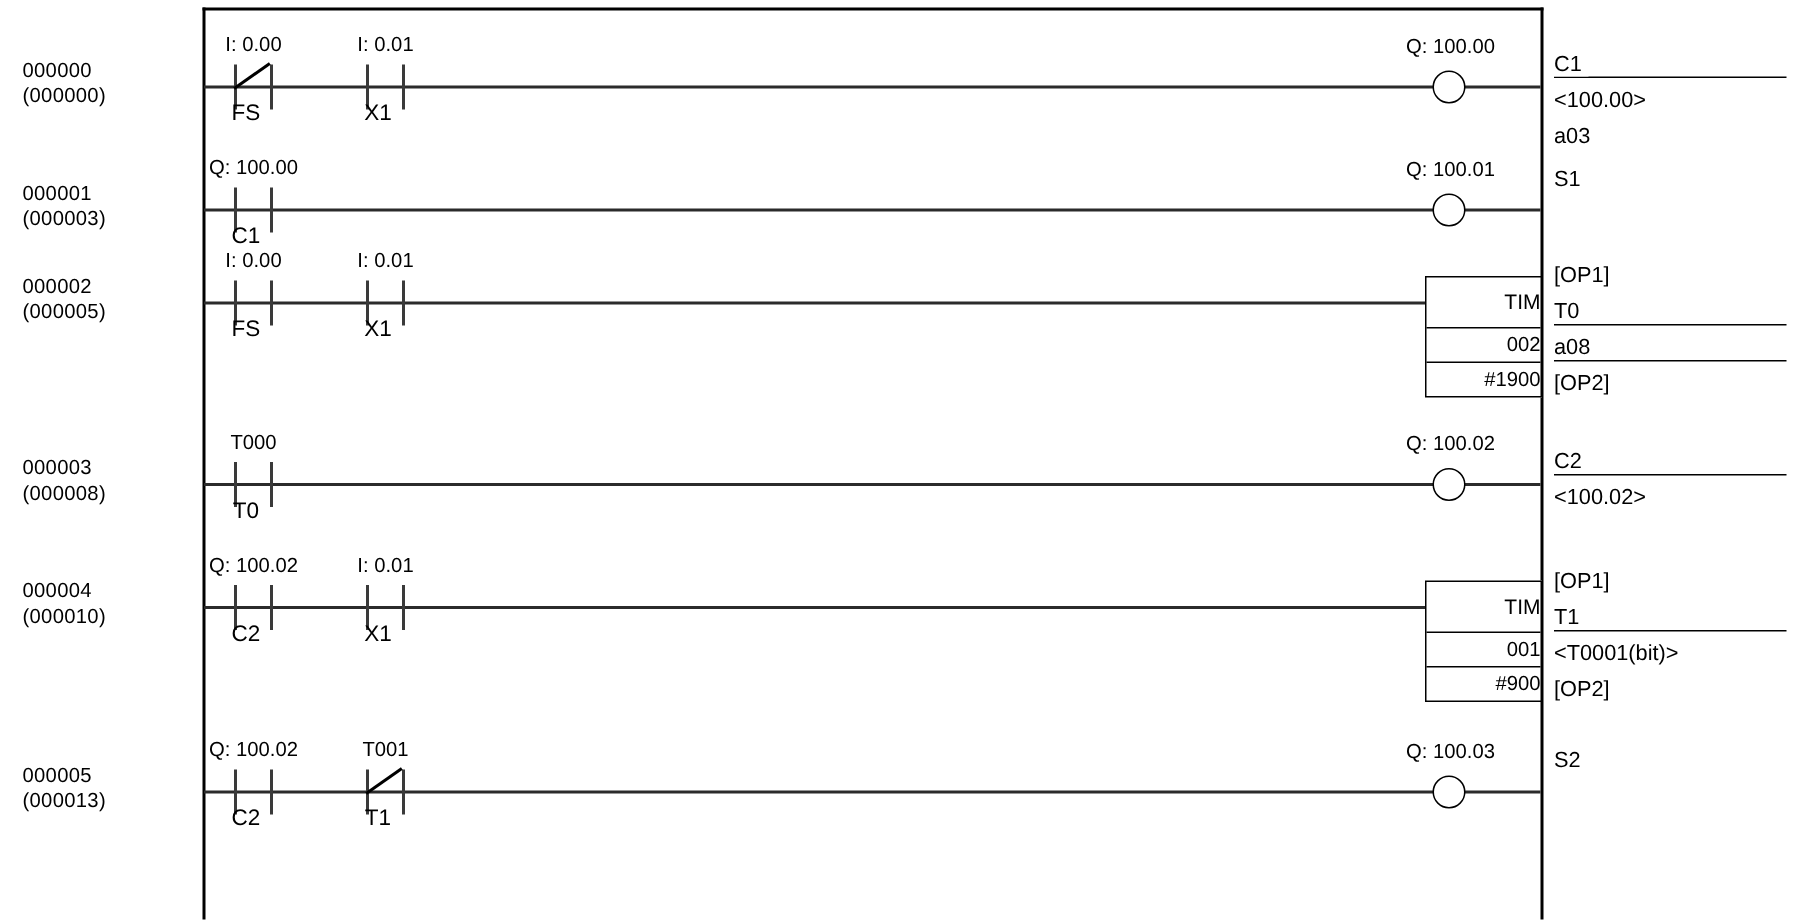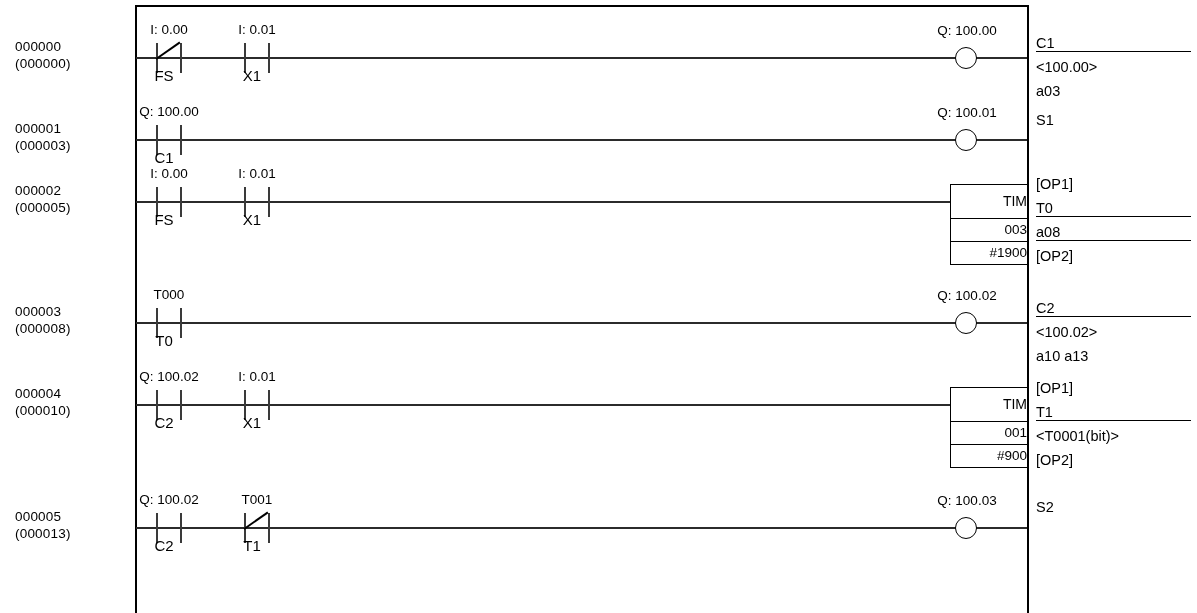--- a/index.html
+++ b/index.html
@@ -227,21 +227,21 @@
         <div class="addr-label" style="left: 169px; top: 166px;">I: 0.00</div>
         <div class="sym-label" style="left: 164px; top: 212px;">FS</div>
         <div class="contact" style="left: 240px; top: 187px;">
           <div class="bar bar-l"></div>
           <div class="bar bar-r"></div>
         </div>
         <div class="addr-label" style="left: 257px; top: 166px;">I: 0.01</div>
         <div class="sym-label" style="left: 252px; top: 212px;">X1</div>
         <div class="instr-box" style="left: 950px; top: 184px; width: 78px;">
           <div class="instr-row head">TIM</div>
-          <div class="instr-row">003</div>
+          <div class="instr-row">002</div>
           <div class="instr-row">#1900</div>
         </div>
         <div class="wire" style="left: 1028px; top: 201px; width: 0px;"></div>
       </div>
       <div class="rung" style="top: 0px;">
         <div class="rung-num" style="top: 303px;"><span>000003</span><span class="n2">(000008)</span></div>
         <div class="wire" style="left: 136px; top: 322px; width: 891px;"></div>
         <div class="contact" style="left: 152px; top: 308px;">
           <div class="bar bar-l"></div>
           <div class="bar bar-r"></div>
@@ -304,21 +304,20 @@
       </div>
       <div class="panel" style="top: 172px;">
         <div class="panel-line"><span>[OP1]</span></div>
         <div class="panel-line ul"><span>T0</span></div>
         <div class="panel-line ul"><span>a08</span></div>
         <div class="panel-line"><span>[OP2]</span></div>
       </div>
       <div class="panel" style="top: 296px;">
         <div class="panel-line ul"><span>C2</span></div>
         <div class="panel-line"><span>&lt;100.02&gt;</span></div>
-        <div class="panel-line"><span>a10 a13</span></div>
       </div>
       <div class="panel" style="top: 376px;">
         <div class="panel-line"><span>[OP1]</span></div>
         <div class="panel-line ul"><span>T1</span></div>
         <div class="panel-line"><span>&lt;T0001(bit)&gt;</span></div>
         <div class="panel-line"><span>[OP2]</span></div>
       </div>
       <div class="panel" style="top: 495px;">
         <div class="panel-line"><span>S2</span></div>
       </div>

